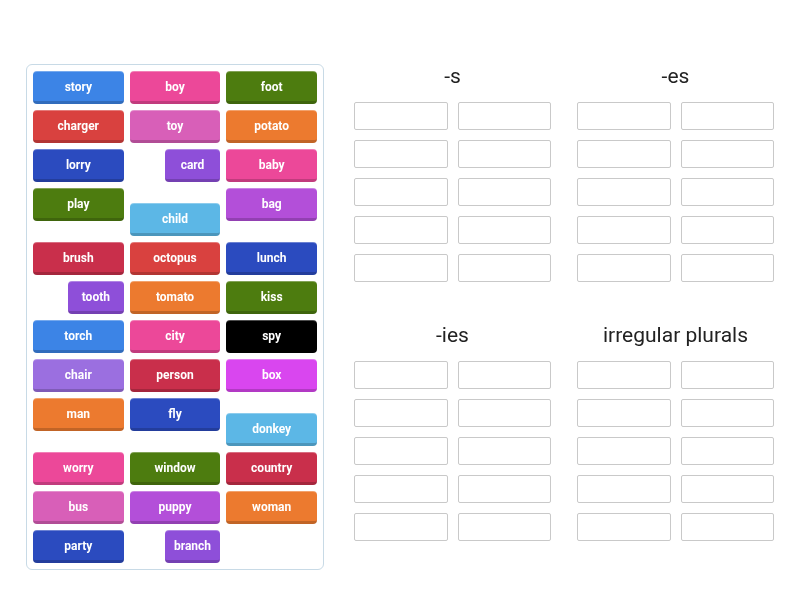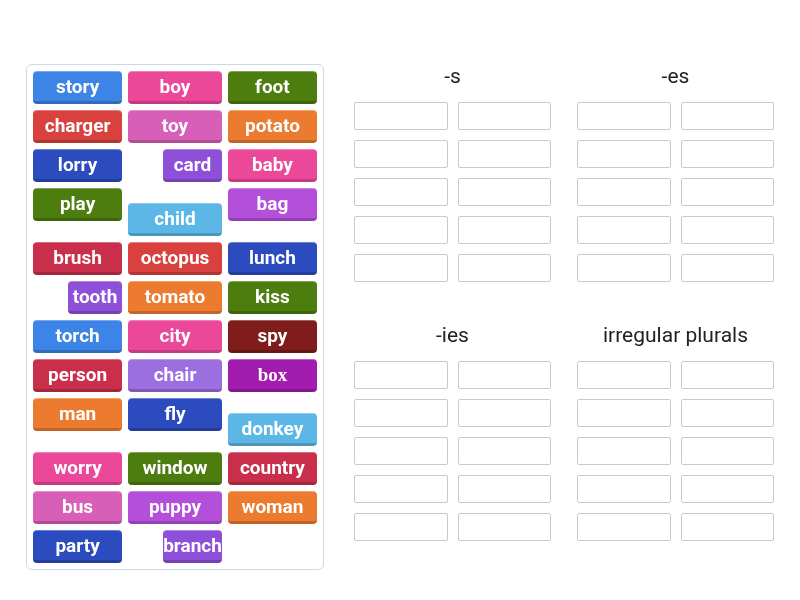--- a/index.html
+++ b/index.html
@@ -24,42 +24,42 @@
     grid-template-columns: repeat(3, 1fr);
     gap: 6px 6px;
     width: 298px;
   }
   .word-tile {
     display: flex;
     align-items: center;
     justify-content: center;
     color: #fff;
     font-weight: 700;
-    font-size: 19px;
+    font-size: 12px;
     height: 33px;
     border-radius: 4px;
     border-top: 1px solid rgba(255,255,255,0.3);
     border-bottom: 3px solid rgba(0,0,0,0.18);
     cursor: grab;
     user-select: none;
   }
   .c-blue    { background: #3c84e6; }
   .c-green   { background: #ec4899; }
   .c-teal    { background: #4d7c0f; }
   .c-red     { background: #d9413f; }
   .c-pink    { background: #d85fb8; }
   .c-orange  { background: #ec7a2f; }
   .c-navy    { background: #2b4bbf; }
   .c-purple  { background: #8e4fd9; margin-left: 35px; }
   .c-ltblue  { background: #5cb7e6; margin-top: 15px; }
   .c-magenta { background: #b34fd9; }
   .c-crimson { background: #c92f4b; }
-  .c-dkpurp  { background: #a21caf; font-family: Liberation Serif, serif; }
+  .c-dkpurp  { background: #d946ef; }
   .c-violet  { background: #9b6fe0; }
-  .c-dkorange{ background: #7f1d1d; }
+  .c-dkorange{ background: #000000; }
 
   .targets {
     flex: 1;
     display: grid;
     grid-template-columns: 1fr 1fr;
     column-gap: 26px;
     row-gap: 12px;
   }
   .category {
     display: flex;
@@ -106,22 +106,22 @@
       <div class="word-tile c-magenta">bag</div>
       <div class="word-tile c-crimson">brush</div>
       <div class="word-tile c-red">octopus</div>
       <div class="word-tile c-navy">lunch</div>
       <div class="word-tile c-purple">tooth</div>
       <div class="word-tile c-orange">tomato</div>
       <div class="word-tile c-teal">kiss</div>
       <div class="word-tile c-blue">torch</div>
       <div class="word-tile c-green">city</div>
       <div class="word-tile c-dkorange">spy</div>
+      <div class="word-tile c-violet">chair</div>
       <div class="word-tile c-crimson">person</div>
-      <div class="word-tile c-violet">chair</div>
       <div class="word-tile c-dkpurp">box</div>
       <div class="word-tile c-orange">man</div>
       <div class="word-tile c-navy">fly</div>
       <div class="word-tile c-ltblue">donkey</div>
       <div class="word-tile c-green">worry</div>
       <div class="word-tile c-teal">window</div>
       <div class="word-tile c-crimson">country</div>
       <div class="word-tile c-pink">bus</div>
       <div class="word-tile c-magenta">puppy</div>
       <div class="word-tile c-orange">woman</div>

